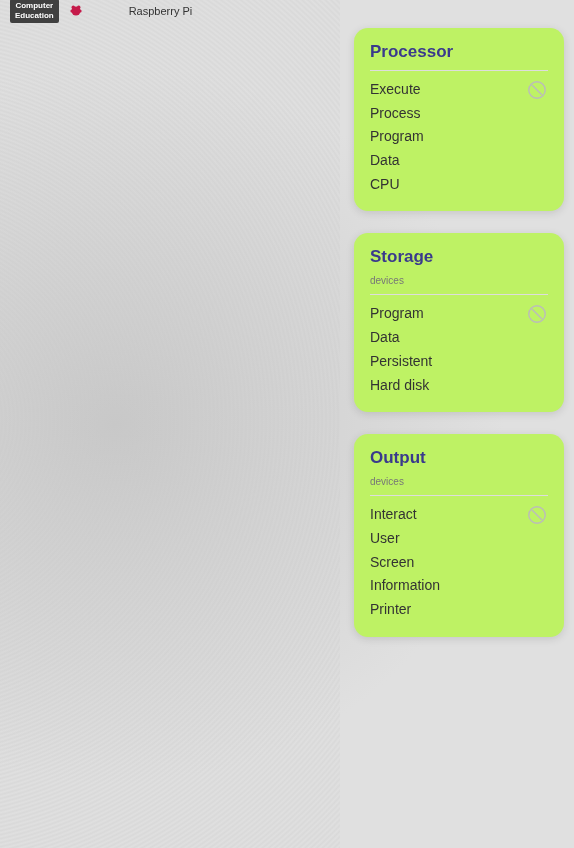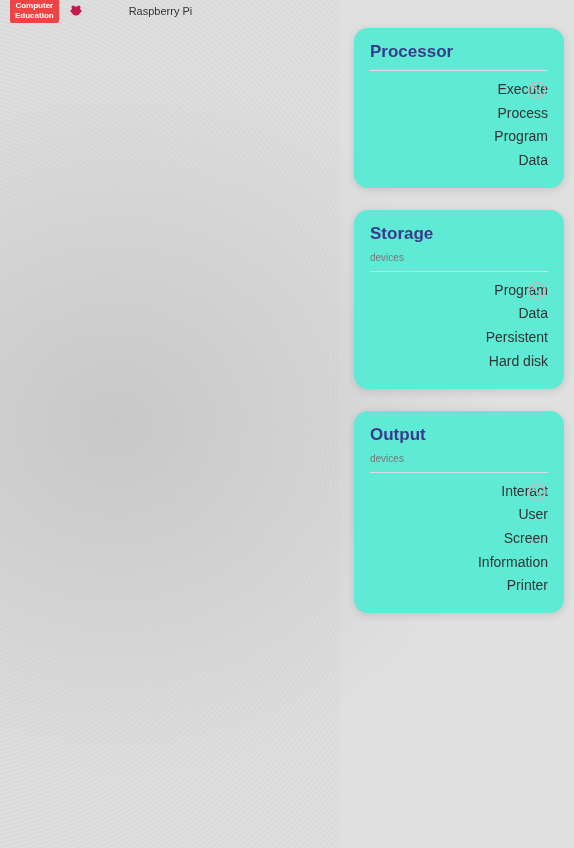--- a/index.html
+++ b/index.html
@@ -40,21 +40,21 @@
       left: 0;
       right: 0;
       height: 22px;
       display: flex;
       align-items: center;
       padding: 0 10px;
       gap: 8px;
     }
 
     .top-bar-logo {
-      background: #ef4444;
+      background: #404040;
       color: white;
       font-size: 8px;
       font-weight: bold;
       padding: 2px 5px;
       border-radius: 2px;
       line-height: 1.2;
       text-align: center;
     }
 
     .raspberry-pi-logo {
@@ -79,21 +79,21 @@
       position: absolute;
       top: 28px;
       right: 10px;
       width: 210px;
       display: flex;
       flex-direction: column;
       gap: 22px;
     }
 
     .card {
-      background: #5eead4;
+      background: #bef264;
       border-radius: 14px;
       padding: 14px 16px 16px 16px;
       box-shadow: 0 2px 8px rgba(0,0,0,0.12);
     }
 
     .card-header {
       display: flex;
       flex-direction: column;
       margin-bottom: 8px;
       padding-bottom: 8px;
@@ -108,21 +108,20 @@
 
     .card-subtitle {
       font-size: 10px;
       color: #777;
       font-weight: 400;
       margin-top: 8px;
     }
 
     .card-body {
       position: relative;
-      text-align: right;
     }
 
     .card-items {
       list-style: none;
       display: flex;
       flex-direction: column;
       gap: 2px;
     }
 
     .card-item {
@@ -169,20 +168,21 @@
 <div class="card">
       <div class="card-header">
         <div class="card-title">Processor</div>
       </div>
       <div class="card-body">
         <ul class="card-items">
           <li class="card-item">Execute</li>
           <li class="card-item">Process</li>
           <li class="card-item">Program</li>
           <li class="card-item">Data</li>
+          <li class="card-item">CPU</li>
         </ul>
         <div class="card-icon"><svg viewBox="0 0 24 24" fill="none" stroke="#bbb" stroke-width="1.5">
       <circle cx="12" cy="12" r="9"></circle>
       <line x1="6.5" y1="6.5" x2="17.5" y2="17.5"></line>
     </svg></div>
       </div>
     </div>
     <div class="card">
       <div class="card-header">
         <div class="card-title">Storage</div>

